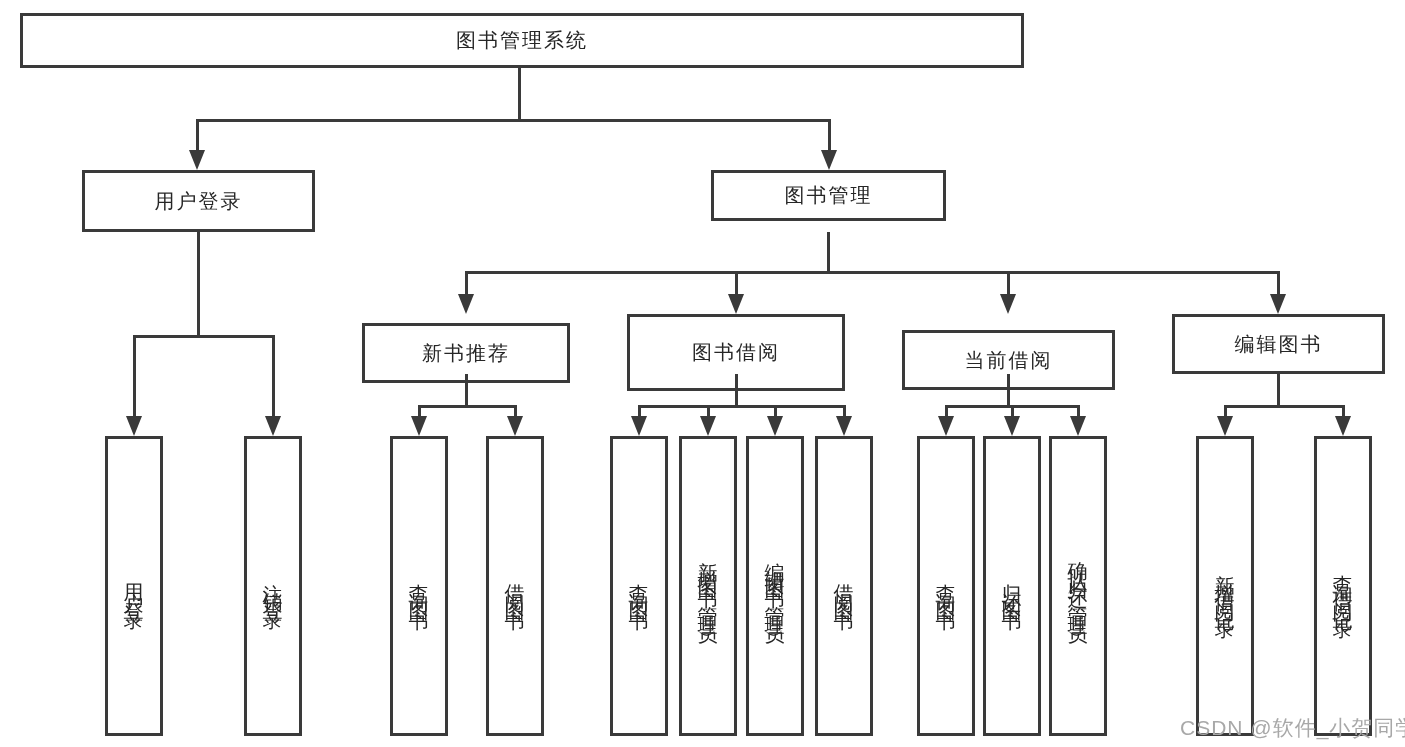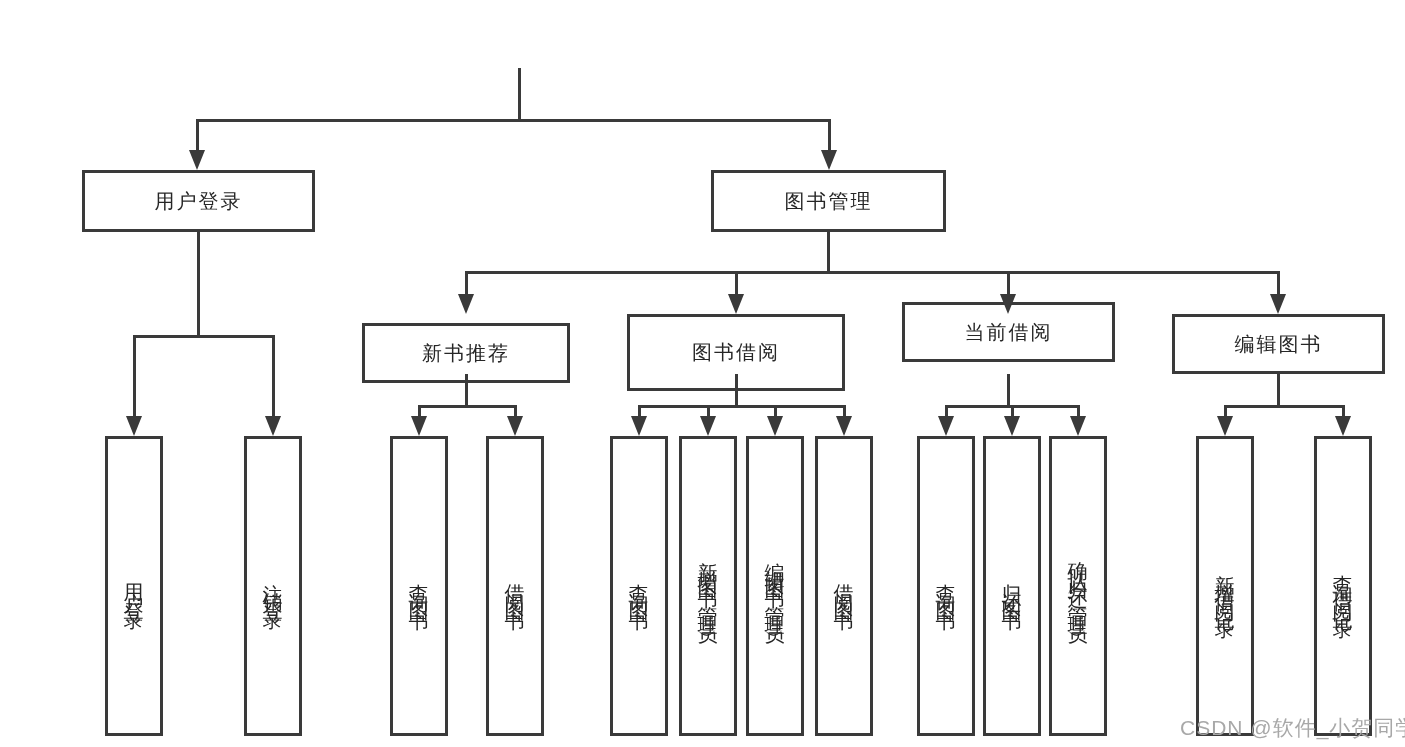--- a/index.html
+++ b/index.html
@@ -56,30 +56,31 @@
     color:var(--watermark);
     white-space:nowrap;
     z-index:5;
   }
 </style>
 </head>
 <body>
 
 <div class="canvas">
 
+  <div class="node" style="left:20px;top:13px;width:1004px;height:55px;">图书管理系统</div>
 
   <div class="node" style="left:82px;top:170px;width:233px;height:62px;">用户登录</div>
 
-  <div class="node" style="left:711px;top:170px;width:235px;height:62px;">图书管理</div>
+  <div class="node" style="left:711px;top:170px;width:235px;height:51px;">图书管理</div>
 
   <div class="node" style="left:362px;top:323px;width:208px;height:60px;">新书推荐</div>
 
   <div class="node" style="left:627px;top:314px;width:218px;height:77px;">图书借阅</div>
 
-  <div class="node" style="left:902px;top:302px;width:213px;height:60px;">当前借阅</div>
+  <div class="node" style="left:902px;top:330px;width:213px;height:60px;">当前借阅</div>
 
   <div class="node" style="left:1172px;top:314px;width:213px;height:60px;">编辑图书</div>
 
   <div class="leaf" style="left:105px;top:436px;width:58px;height:300px;">
     <span>用户登录</span>
     </div>
 
   <div class="leaf" style="left:244px;top:436px;width:58px;height:300px;">
     <span>注销登录</span>
     </div>

